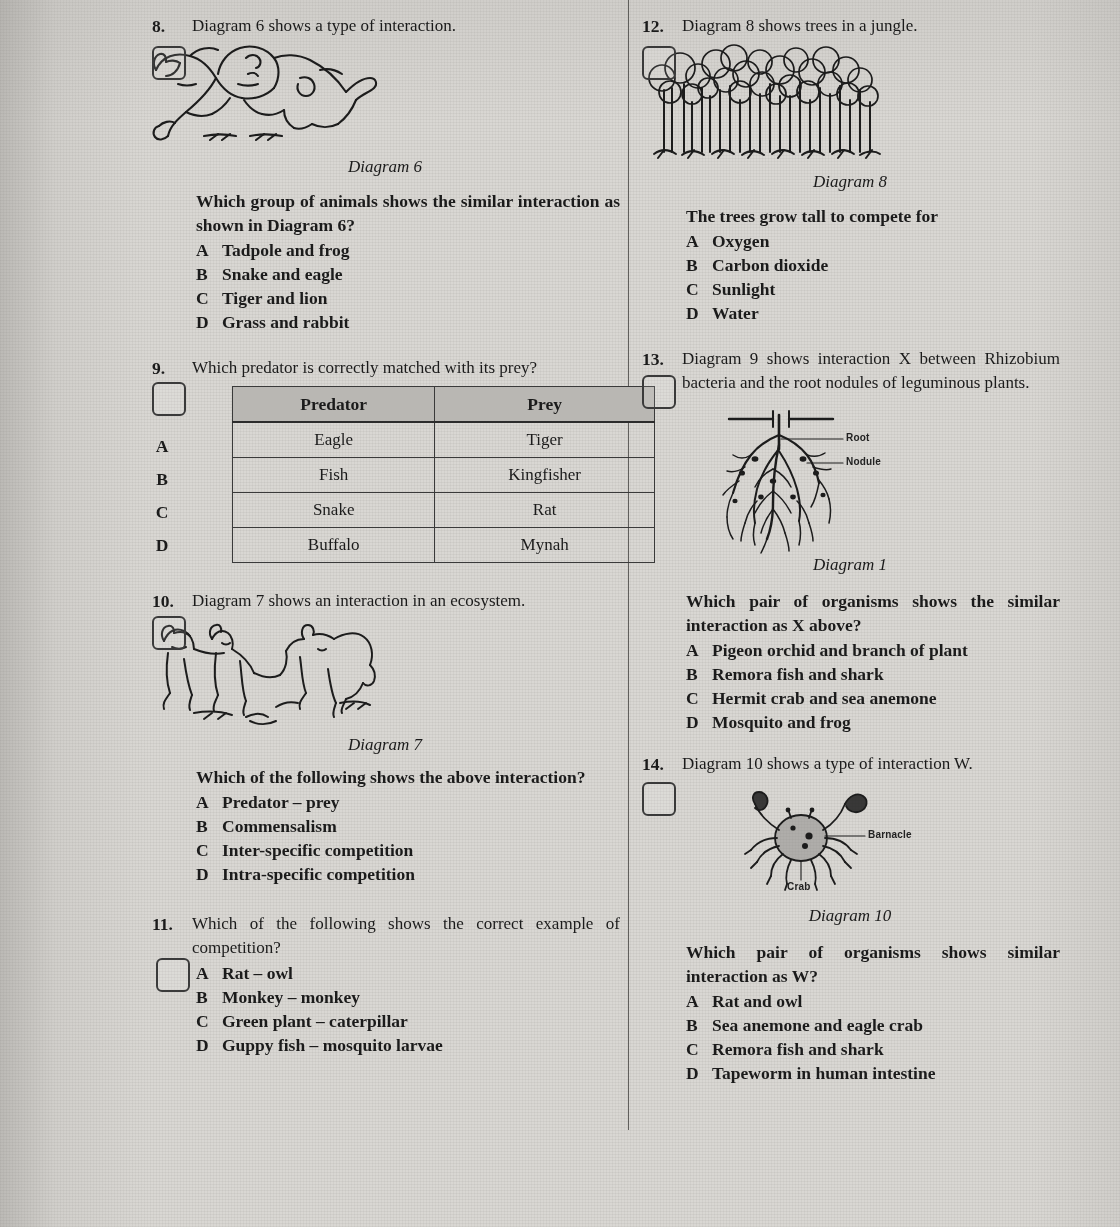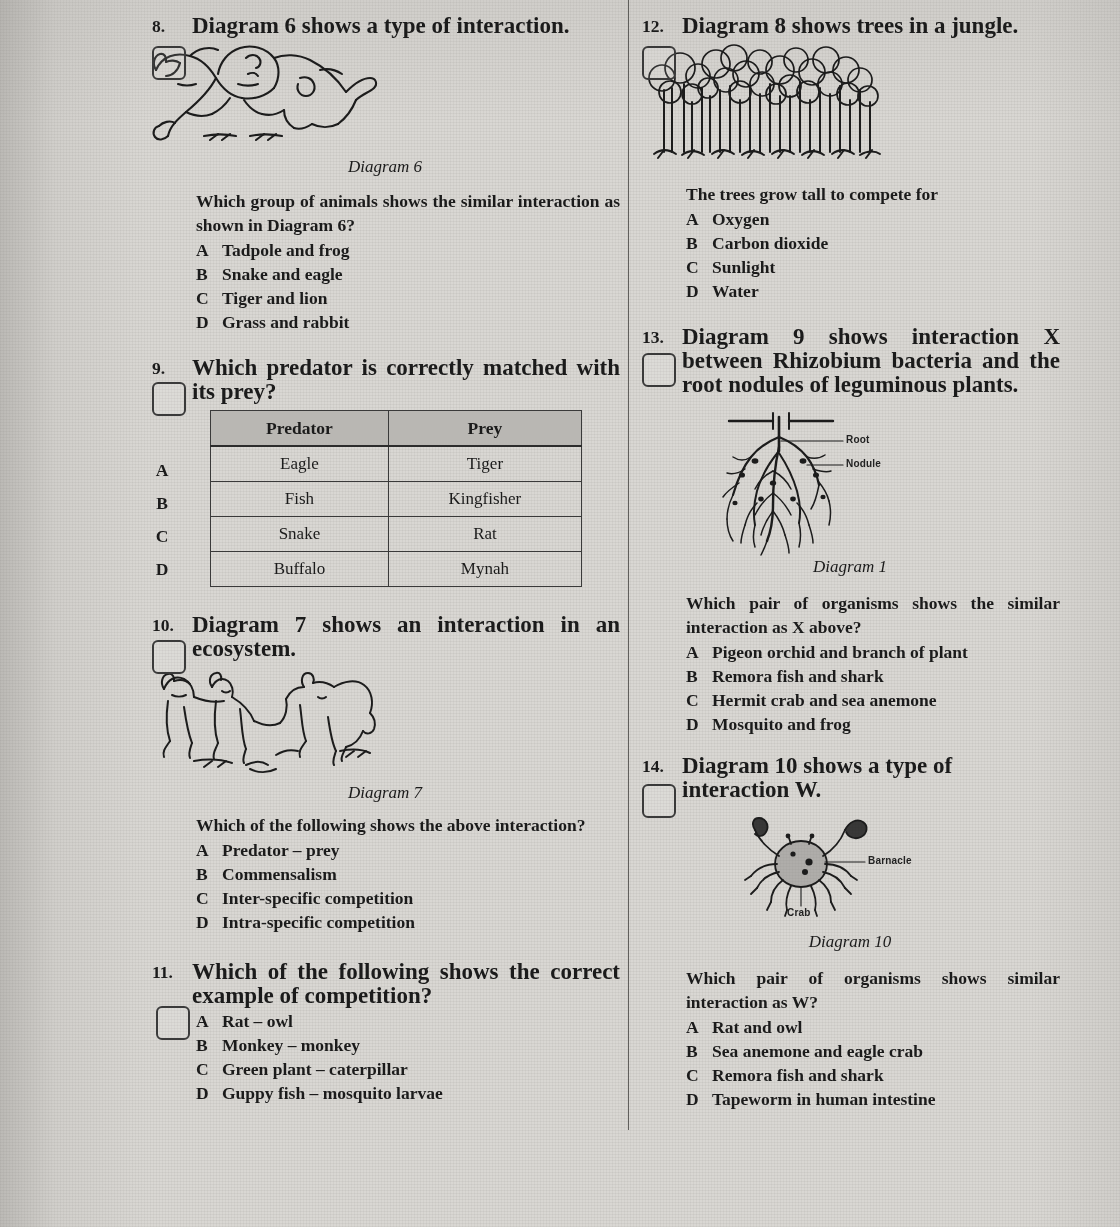--- a/index.html
+++ b/index.html
@@ -48,24 +48,24 @@
   }
   .qnum {
     flex: 0 0 40px;
     font-weight: bold;
     font-size: 17.5px;
     line-height: 24px;
     padding-left: 2px;
   }
   .qtext {
     flex: 1 1 auto;
-    font-size: 23px;
+    font-size: 17px;
     line-height: 24px;
     text-align: justify;
-    font-weight: bold;
+    font-weight: normal;
   }
   .qtext.nj { text-align: left; }
 
   .answerbox {
     position: absolute;
     width: 30px;
     height: 30px;
     border: 2px solid #3a3a3a;
     border-radius: 6px;
     background: rgba(255,255,255,0.10);
@@ -103,22 +103,22 @@
     font-weight: normal;
   }
 
   
   .tblwrap {
     padding-left: 46px;
     margin-top: 4px;
   }
   table.pp {
     border-collapse: collapse;
-    width: 372px;
-    margin-left: 14px;
+    width: 423px;
+    margin-left: 36px;
     font-size: 17px;
   }
   table.pp td, table.pp th {
     border: 1px solid #3a3a3a;
     text-align: center;
     height: 32px;
     font-weight: normal;
   }
   table.pp thead th {
     background: #b9b7b3;
@@ -447,20 +447,21 @@
               <path d="M132 114 C140 108, 148 110, 154 114"></path>
               <path d="M162 115 C170 109, 178 111, 184 115"></path>
               <path d="M192 114 C200 108, 208 110, 214 114"></path>
               <path d="M220 115 C228 110, 236 111, 240 114"></path>
               <path d="M18 118 L24 110 M48 118 L54 110 M78 118 L84 110
                        M108 118 L114 110 M138 118 L144 110 M168 118 L174 110
                        M198 118 L204 110 M226 118 L232 110"></path>
             </g>
           </g>
         </svg>
+        <div class="figcap">Diagram 8</div>
       </div>
 
       <div class="body" style="margin-top:12px;">
         <div class="stem nj">The trees grow tall to compete for</div>
         <div class="opts">
           <div class="opt">
             <span class="letter">A</span>
             <span class="otext">Oxygen</span>
           </div>
           <div class="opt">

